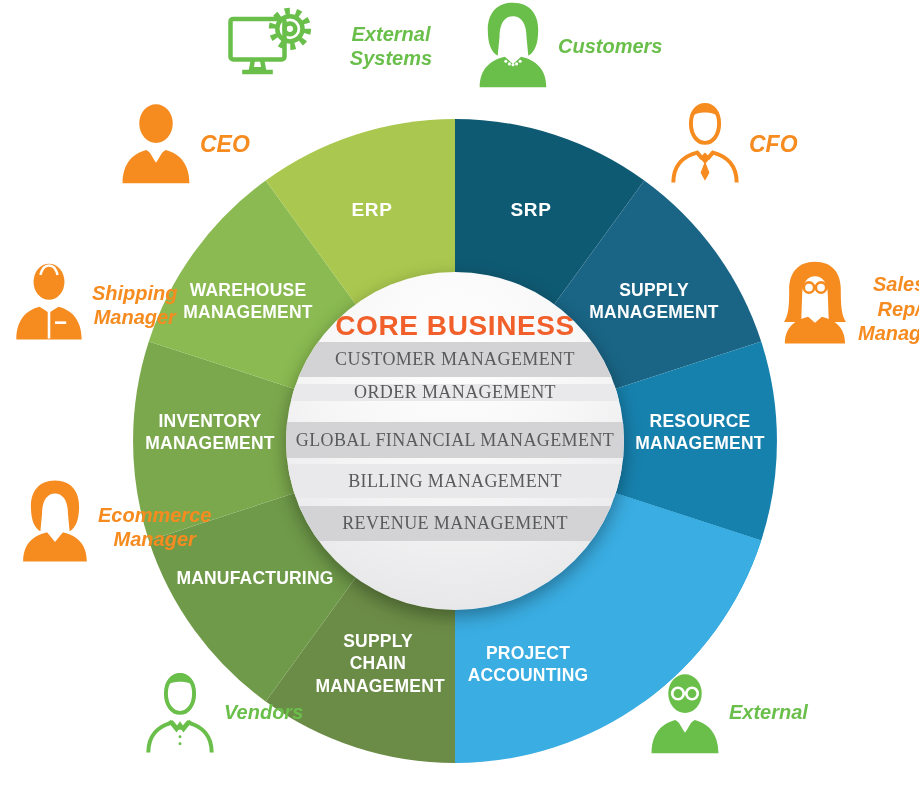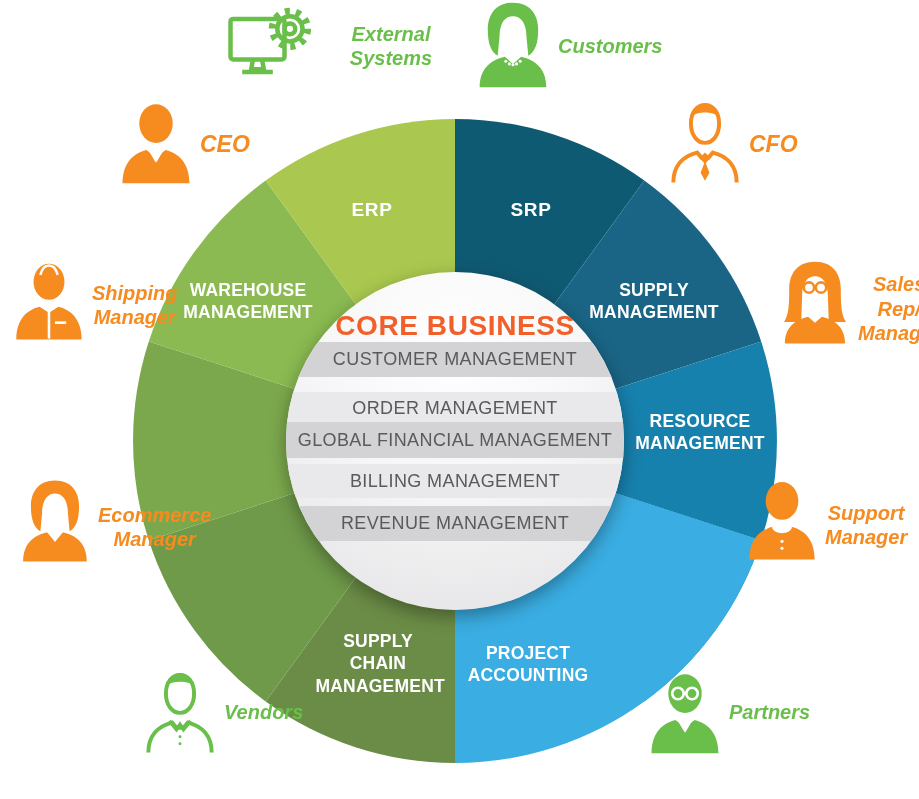--- a/index.html
+++ b/index.html
@@ -6,21 +6,21 @@
   .stage{position:relative;width:919px;height:799px;background:#fff;overflow:hidden;
          font-family:"Liberation Sans",sans-serif;-webkit-font-smoothing:antialiased;}
   .donut{position:absolute;left:0;top:0;}
   
   .core{position:absolute;left:286px;top:272px;width:338px;height:338px;border-radius:50%;
         background:radial-gradient(circle at 50% 22%, #ffffff 0%, #f6f6f7 45%, #e2e2e4 100%);
         box-shadow:0 6px 18px rgba(0,0,0,0.35);overflow:hidden;}
   .core-title{position:absolute;top:38px;left:0;right:0;text-align:center;
               font-size:28px;font-weight:bold;color:#f1602b;letter-spacing:0.6px;}
   .crow{position:absolute;left:-12px;right:-12px;display:flex;align-items:center;justify-content:center;
-        color:#595a5c;font-size:18px;letter-spacing:0.4px;white-space:nowrap;}
+        color:#595a5c;font-size:18px;letter-spacing:0.4px;white-space:nowrap;font-family:Liberation Serif, serif;}
   .crow.dark{background:#d3d3d5;}
   .crow.light{background:#e9e9eb;}
   
   .wlabel{position:absolute;transform:translate(-50%,-50%);color:#fff;font-weight:bold;
           font-size:17.5px;line-height:1.28;text-align:center;letter-spacing:0.2px;}
   .wlabel.big{font-size:19px;letter-spacing:0.6px;}
   
   .persona{position:absolute;display:flex;flex-direction:row;align-items:center;text-align:center;font-style:italic;}
   .persona .picon{flex:0 0 auto;}
   .plabel{font-weight:bold;font-size:20px;line-height:1.22;}
@@ -44,28 +44,30 @@
     <path d="M455,441 L265.7,701.5 A322,322 0 0 1 148.8,540.5 Z" fill="#6f9a49"></path>
     <path d="M455,441 L148.8,540.5 A322,322 0 0 1 148.8,341.5 Z" fill="#7ca84d"></path>
     <path d="M455,441 L148.8,341.5 A322,322 0 0 1 265.7,180.5 Z" fill="#8aba51"></path>
     <path d="M455,441 L265.7,180.5 A322,322 0 0 1 455,119 Z" fill="#aac84f"></path>
   </svg>
 
   <div class="wlabel big" style="left:372px;top:210px;width:110px">ERP</div>
   <div class="wlabel big" style="left:531px;top:210px;width:110px">SRP</div>
   <div class="wlabel" style="left:248px;top:301px;width:145px">WAREHOUSE MANAGEMENT</div>
   <div class="wlabel" style="left:654px;top:301px;width:150px">SUPPLY MANAGEMENT</div>
+  <div class="wlabel" style="left:210px;top:432px;width:145px">INVENTORY MANAGEMENT</div>
   <div class="wlabel" style="left:700px;top:432px;width:145px">RESOURCE MANAGEMENT</div>
+  <div class="wlabel" style="left:255px;top:578px;width:175px">MANUFACTURING</div>
   <div class="wlabel" style="left:378px;top:664px;width:125px">SUPPLY CHAIN MANAGEMENT</div>
   <div class="wlabel" style="left:528px;top:664px;width:135px">PROJECT ACCOUNTING</div>
 
   <div class="core">
     <div class="core-title">CORE BUSINESS</div>
     <div class="crow dark" style="top:70px;height:35px">CUSTOMER MANAGEMENT</div>
-    <div class="crow light" style="top:120px;height:32px">ORDER MANAGEMENT</div>
+    <div class="crow light" style="top:112px;height:17px">ORDER MANAGEMENT</div>
     <div class="crow dark" style="top:150px;height:36px">GLOBAL FINANCIAL MANAGEMENT</div>
     <div class="crow light" style="top:192px;height:34px">BILLING MANAGEMENT</div>
     <div class="crow dark" style="top:234px;height:35px">REVENUE MANAGEMENT</div>
   </div>
 
   <div class="persona green" style="left:225px;top:0;width:240px">
     <svg class="picon" width="92" height="90" viewBox="0 0 100 100">
       <g fill="none" stroke="currentColor" stroke-width="5">
         <rect x="5" y="21" width="60" height="45" rx="3"></rect>
         <path d="M30 66 L28 77 H42 L40 66"></path>
@@ -141,30 +143,20 @@
 
   <div class="persona orange" style="left:12px;top:478px;width:160px">
     <svg class="picon" width="86" height="86" viewBox="0 0 100 100">
       <path d="M50 3 C31 3 22 16 22 33 C22 49 26 58 33 62 L35 41 C35 26 41 18 50 18 C59 18 65 26 65 41 L67 62 C74 58 78 49 78 33 C78 16 69 3 50 3 Z" fill="currentColor"></path>
       <path d="M13 97 C13 77 24 67 41 63 L50 71 L59 63 C76 67 87 77 87 97 Z" fill="currentColor"></path>
       <path d="M42 62 L50 72 L58 62" stroke="#fff" stroke-width="3" fill="none"></path>
     </svg>
     <div class="plabel gap8">Ecommerce Manager</div>
   </div>
 
-  <div class="persona orange" style="left:739px;top:476px;width:150px">
-    <svg class="picon" width="86" height="86" viewBox="0 0 100 100">
-      <ellipse cx="50" cy="29" rx="19" ry="22" fill="currentColor"></ellipse>
-      <path d="M12 97 C12 75 23 63 39 59 L50 67 L61 59 C77 63 88 75 88 97 Z" fill="currentColor"></path>
-      <path d="M40 59 C43 66 57 66 60 59" stroke="#fff" stroke-width="4" fill="none"></path>
-      <circle cx="50" cy="76" r="1.8" fill="#fff"></circle>
-        <circle cx="50" cy="84" r="1.8" fill="#fff"></circle>
-    </svg>
-    <div class="plabel gap8">Support Manager</div>
-  </div>
 
   <div class="persona green" style="left:136px;top:668px;width:130px">
     <svg class="picon" width="88" height="88" viewBox="0 0 100 100">
       <path d="M34 29 C34 16 41 8 50 8 C59 8 66 16 66 29 C66 42 59 51 50 51 C41 51 34 42 34 29 Z" fill="none" stroke="currentColor" stroke-width="4.5"></path>
       <path d="M34 20 C38 10 44 6 50 6 C56 6 62 10 66 20 C59 14 41 14 34 20 Z" fill="currentColor"></path>
       <path d="M14 96 C14 77 25 66 41 62 L46 68 H54 L59 62 C75 66 86 77 86 96" fill="none" stroke="currentColor" stroke-width="4.5"></path>
       <path d="M38 60 L46 70 L50 64 L54 70 L62 60" stroke="currentColor" stroke-width="4" fill="none"></path>
       <circle cx="50" cy="78" r="1.7" fill="currentColor"></circle>
         <circle cx="50" cy="86" r="1.7" fill="currentColor"></circle>
     </svg>
@@ -176,16 +168,16 @@
       <ellipse cx="50" cy="29" rx="19" ry="22" fill="currentColor"></ellipse>
       <path d="M12 97 C12 75 23 63 39 59 L50 67 L61 59 C77 63 88 75 88 97 Z" fill="currentColor"></path>
       <g stroke="#fff" stroke-width="3" fill="none">
         <circle cx="42" cy="29" r="6.5"></circle>
           <circle cx="58" cy="29" r="6.5"></circle>
           <path d="M48.5 29 h3"></path>
       </g>
       <path d="M40 57 L50 74 L60 57 L55 53 L50 60 L45 53 Z" fill="#fff"></path>
       <path d="M50 72 L45 84 L50 93 L55 84 Z" fill="currentColor"></path>
     </svg>
-    <div class="plabel gap6">Partners</div>
+    <div class="plabel gap6">External</div>
   </div>
 
 </div>
 
 </body></html>

